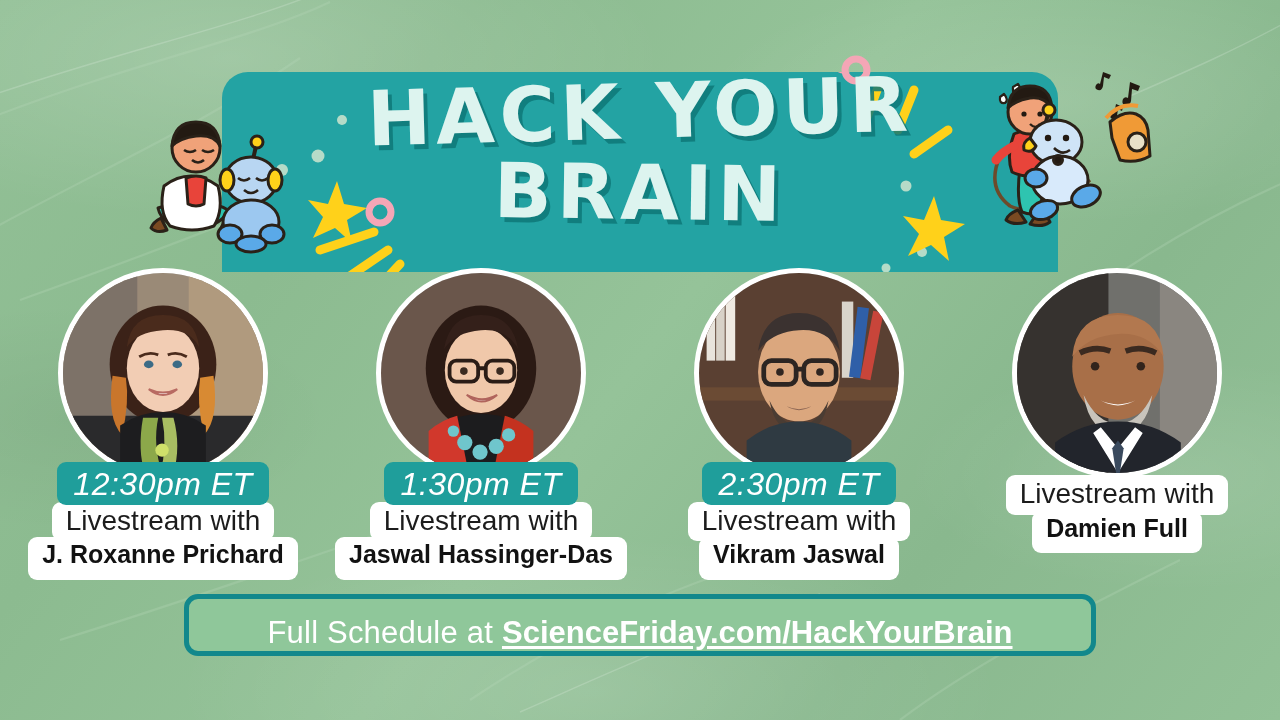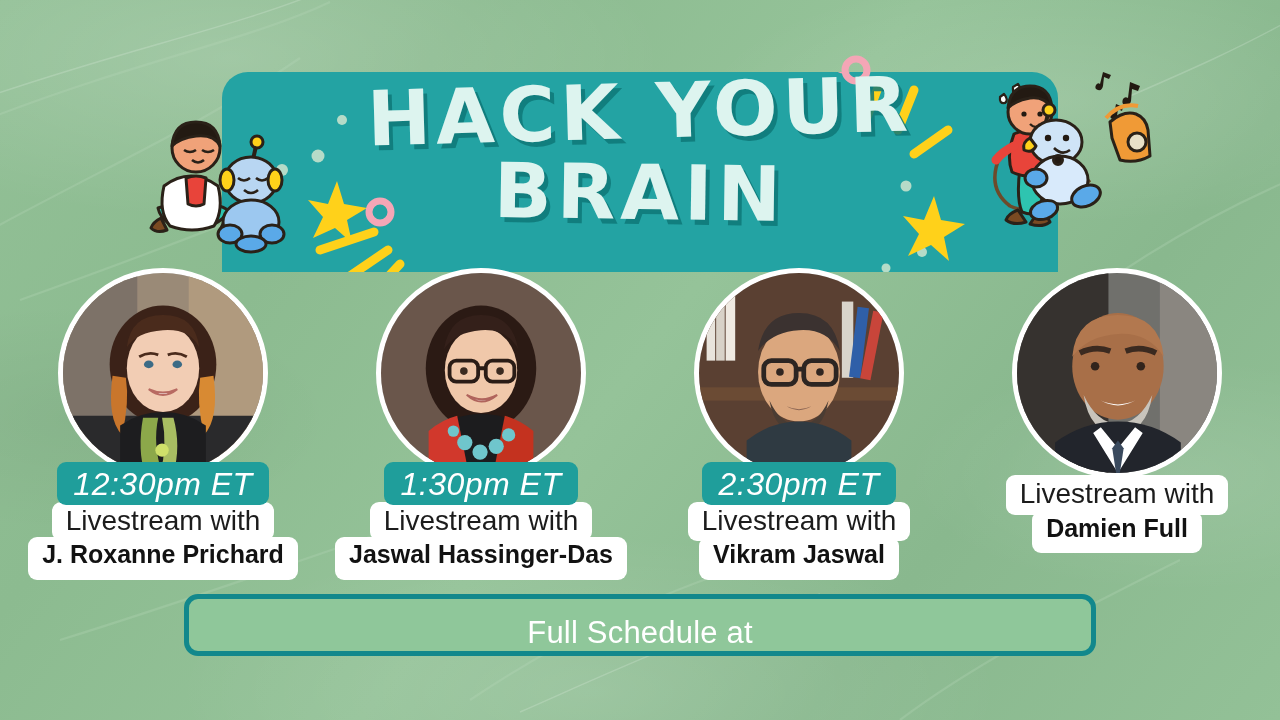--- a/index.html
+++ b/index.html
@@ -422,15 +422,16 @@
         </svg>
       </div>
       <div class="livestream-box">Livestream with</div>
       <div class="name-box">Damien Full</div>
     </div>
 
   </div>
 
   <div class="cta">
     <span class="cta-text">Full Schedule at</span>
+    <span class="cta-url">ScienceFriday.com/HackYourBrain</span>
   </div>
 
 </div>
 
 </body></html>

